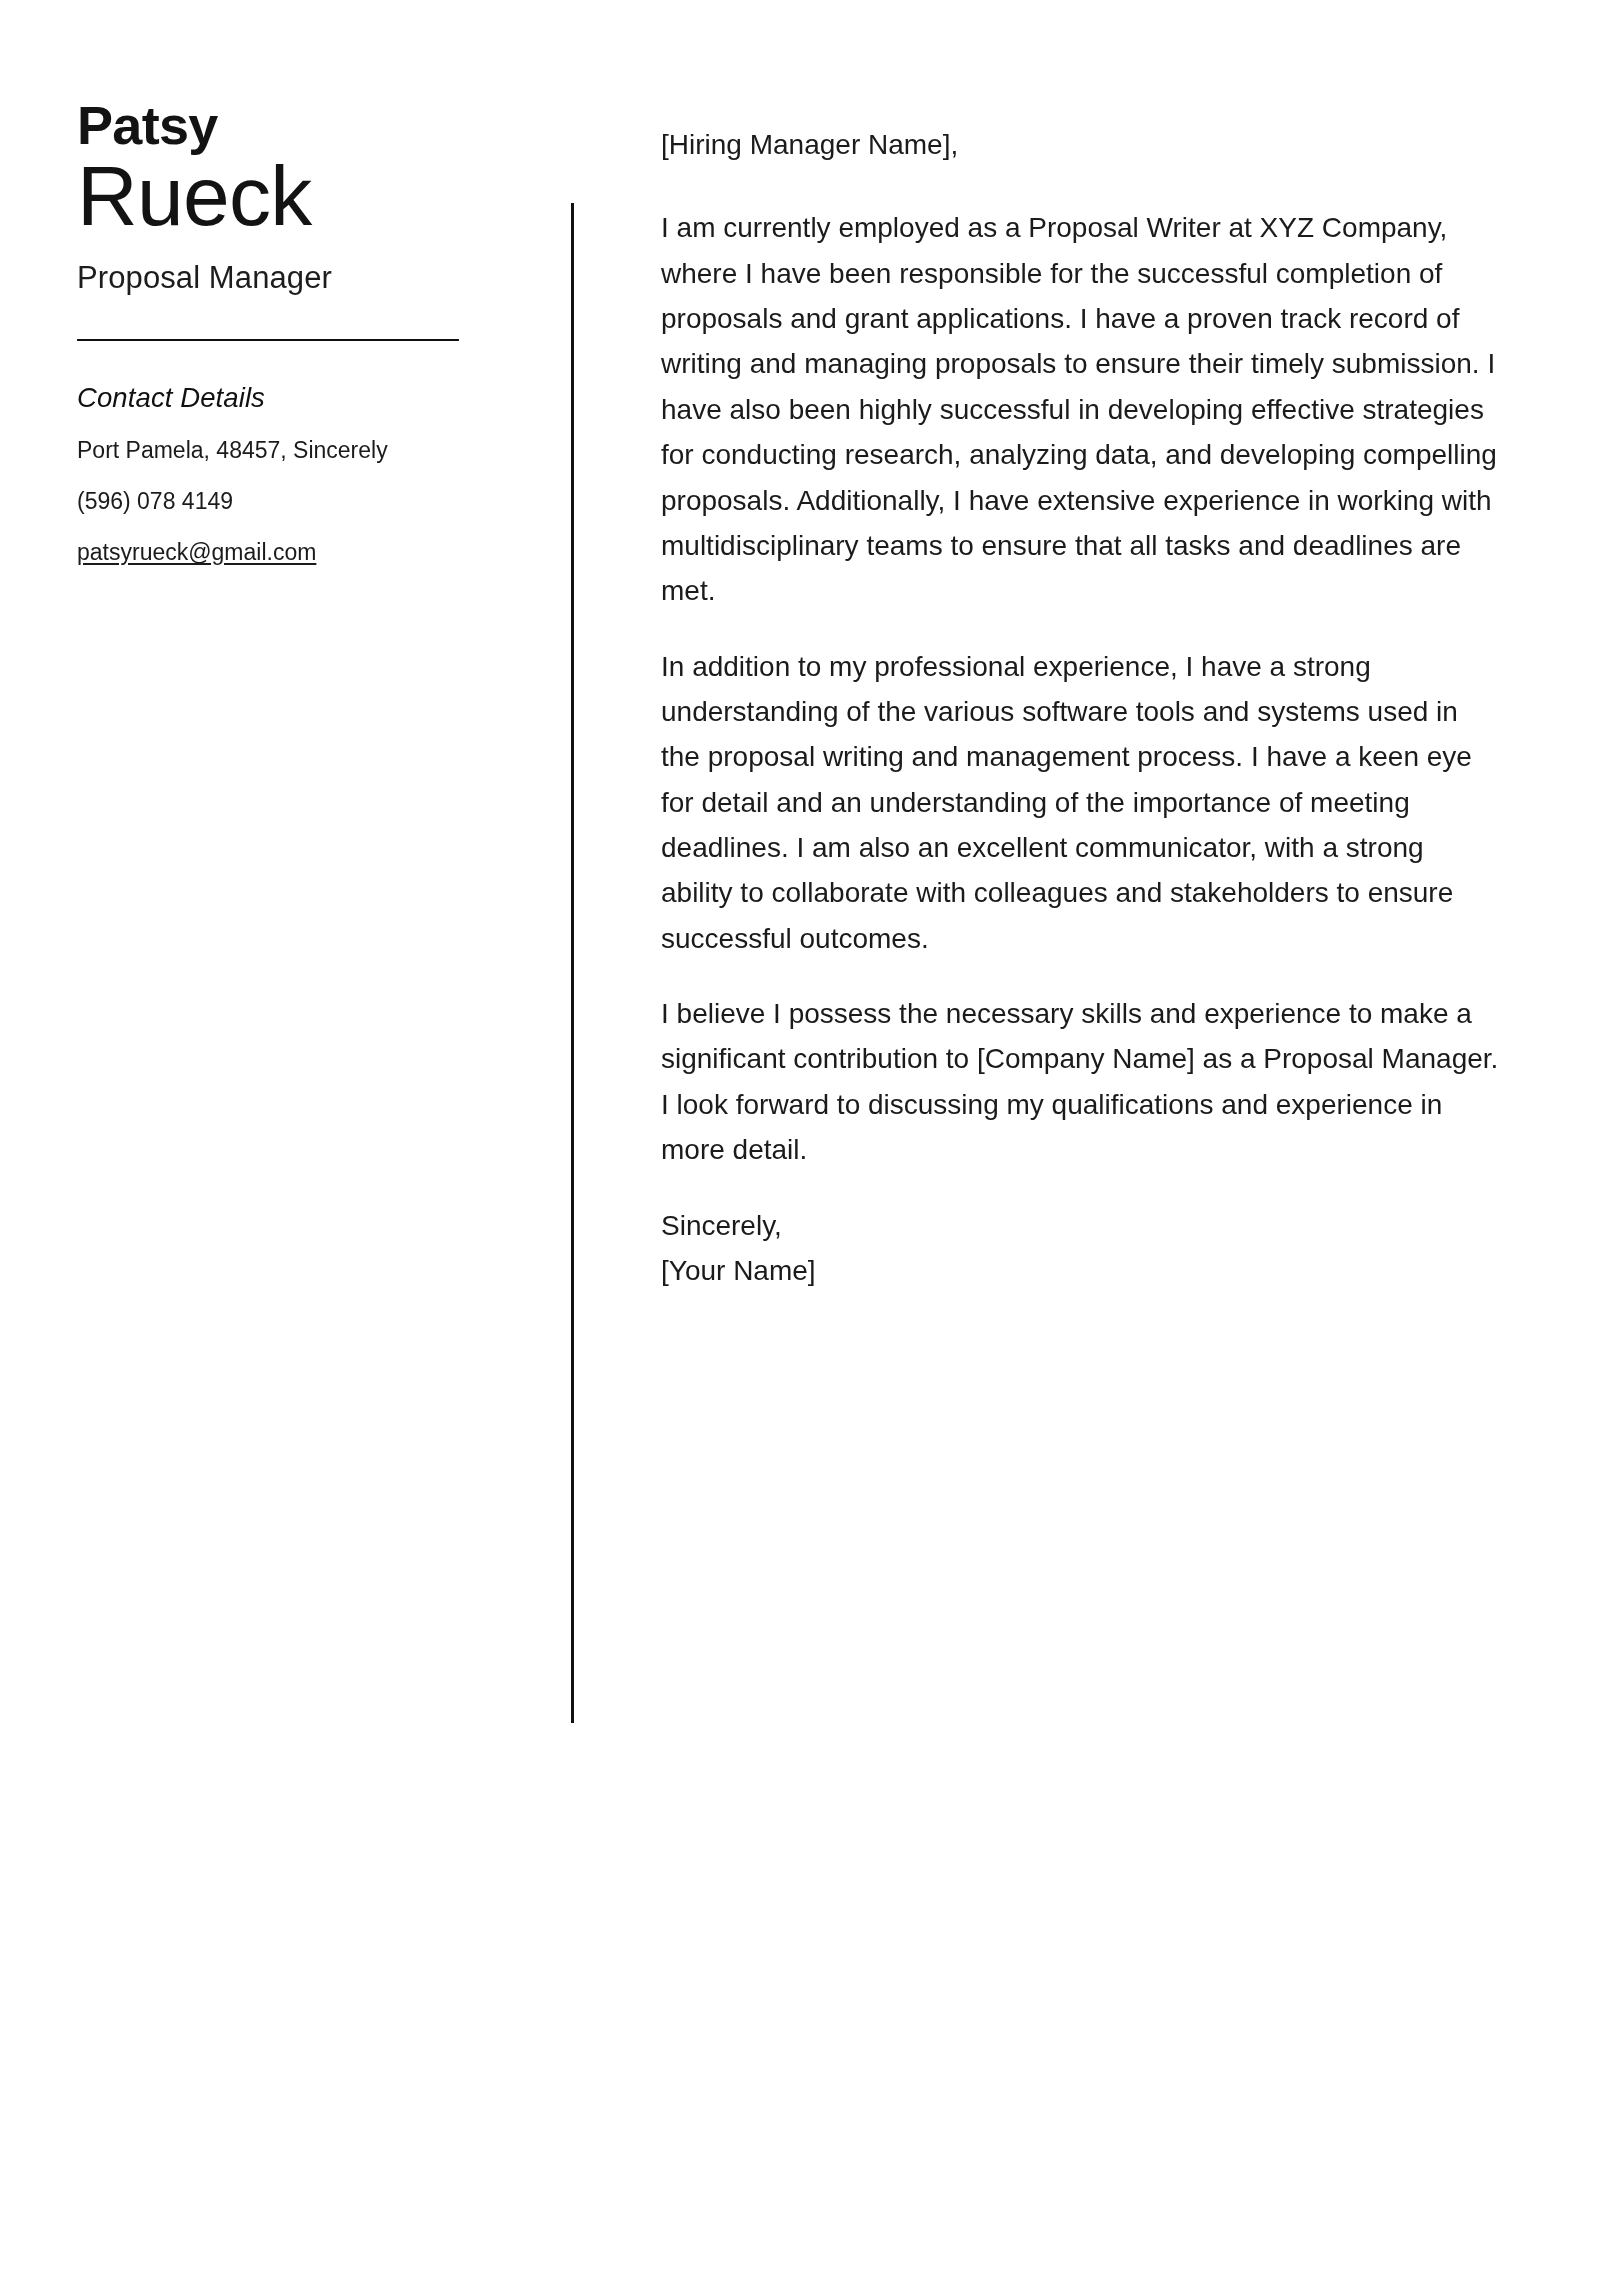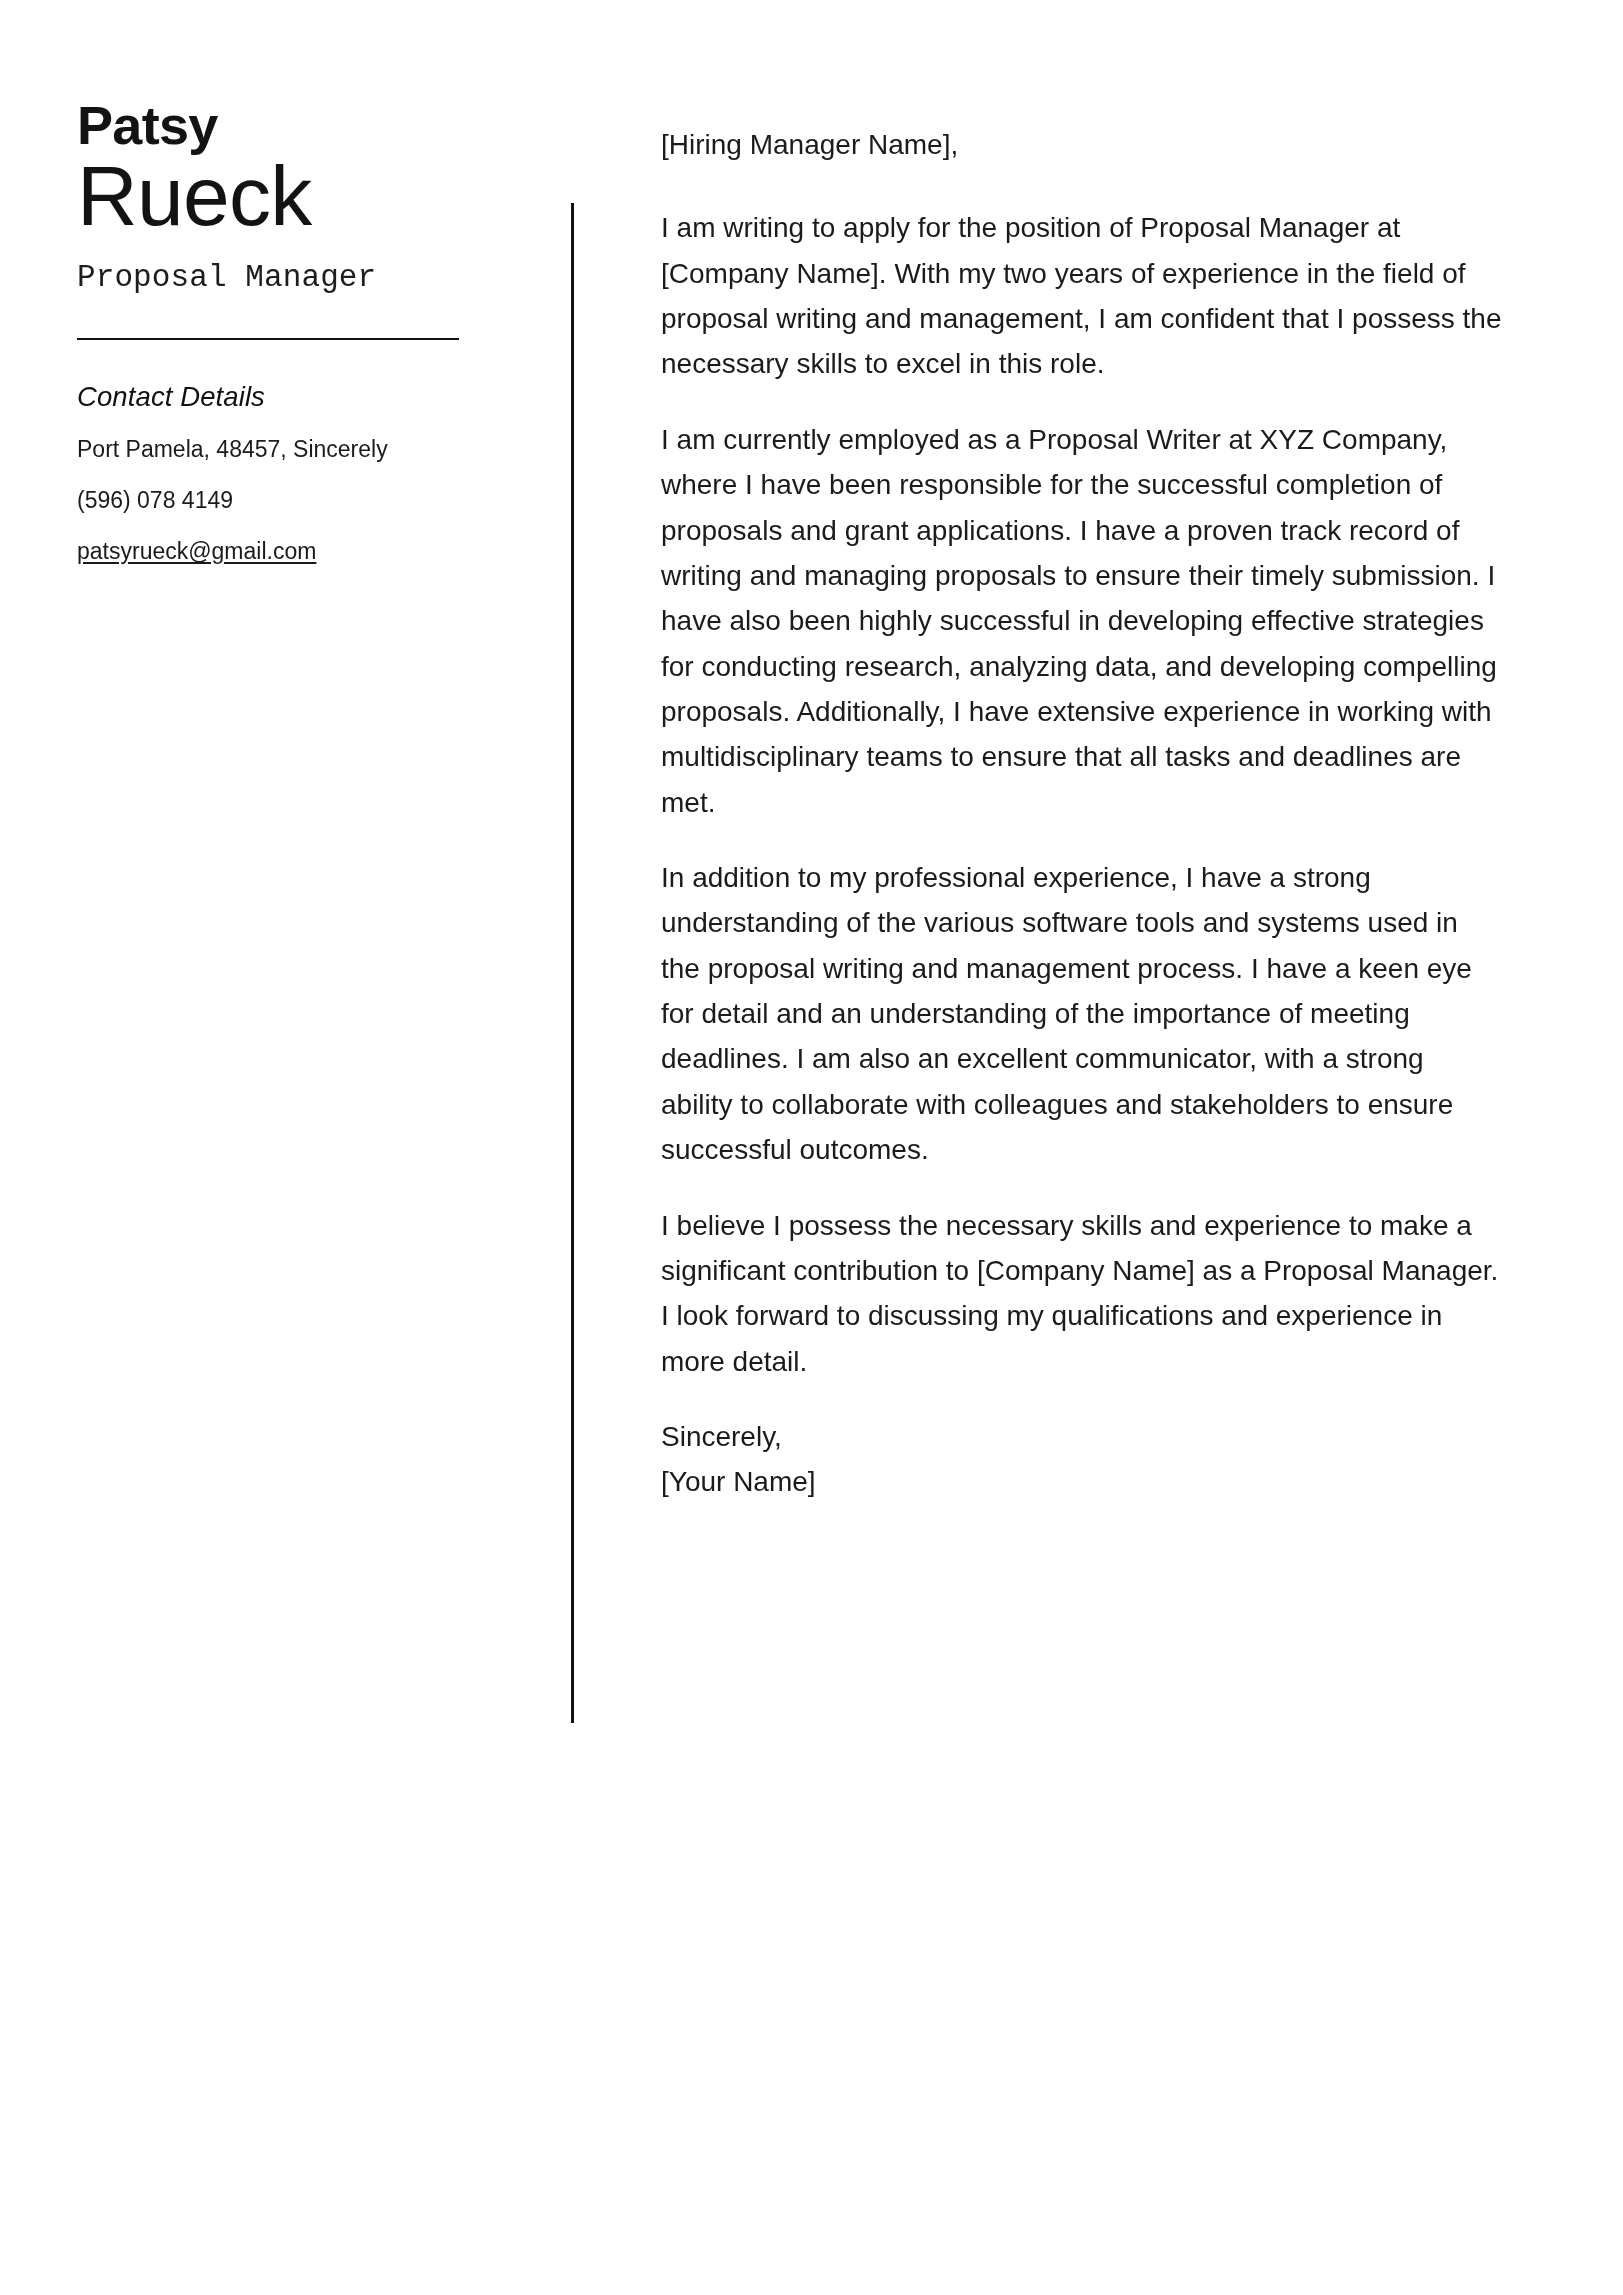--- a/index.html
+++ b/index.html
@@ -49,21 +49,20 @@
     line-height: 1.02;
     margin-top: 1.3px;
   }
 
   .job-title {
     font-size: 31px;
     font-weight: 300;
     color: #1d1d1d;
     margin-top: 19.6px;
     letter-spacing: 0.1px;
-    font-family: Liberation Mono, monospace;
   }
 
   .divider-h {
     width: 382px;
     height: 2.6px;
     background: #111111;
     margin-top: 43px;
   }
 
   .contact-heading {
@@ -152,21 +151,20 @@
     </div>
 
   </div>
 
   <div class="divider-v"></div>
 
   <div class="letter">
 
     <p class="salutation">[Hiring Manager Name],</p>
 
-    <p>I am writing to apply for the position of Proposal Manager at [Company Name]. With my two years of experience in the field of proposal writing and management, I am confident that I possess the necessary skills to excel in this role.</p>
 
     <p>I am currently employed as a Proposal Writer at XYZ Company, where I have been responsible for the successful completion of proposals and grant applications. I have a proven track record of writing and managing proposals to ensure their timely submission. I have also been highly successful in developing effective strategies for conducting research, analyzing data, and developing compelling proposals. Additionally, I have extensive experience in working with multidisciplinary teams to ensure that all tasks and deadlines are met.</p>
 
     <p>In addition to my professional experience, I have a strong understanding of the various software tools and systems used in the proposal writing and management process. I have a keen eye for detail and an understanding of the importance of meeting deadlines. I am also an excellent communicator, with a strong ability to collaborate with colleagues and stakeholders to ensure successful outcomes.</p>
 
     <p>I believe I possess the necessary skills and experience to make a significant contribution to [Company Name] as a Proposal Manager. I look forward to discussing my qualifications and experience in more detail.</p>
 
 
     <p class="sign-off">Sincerely,</p>
 

